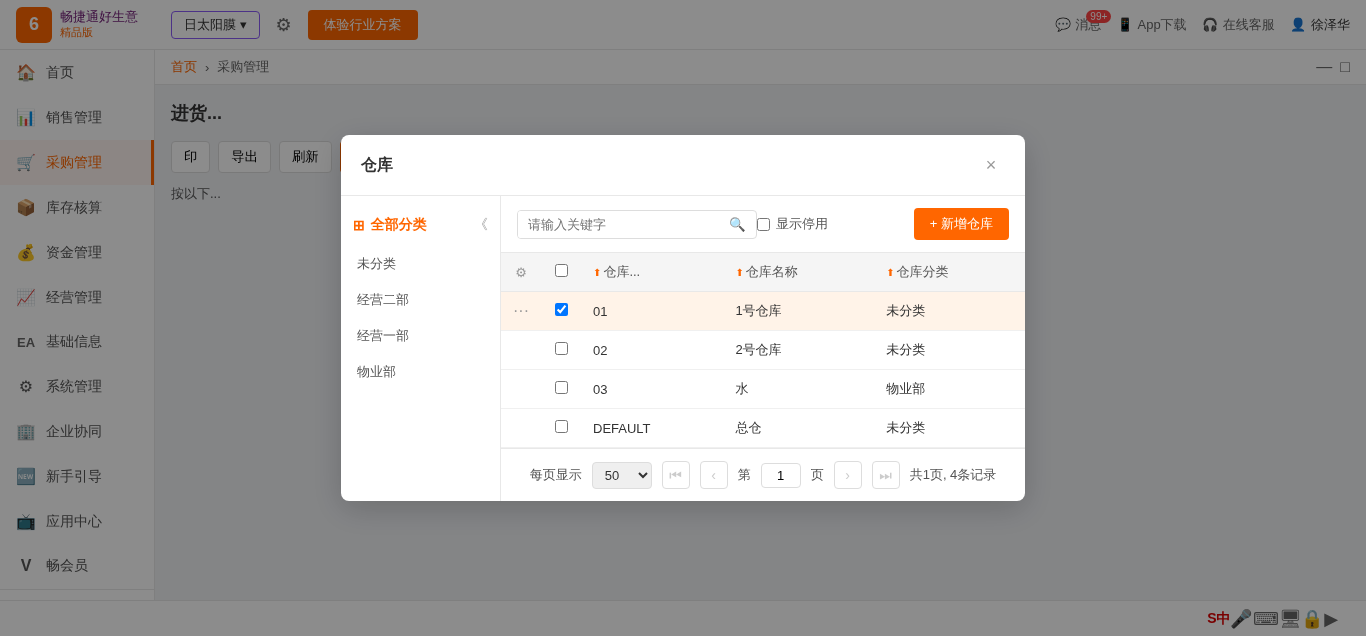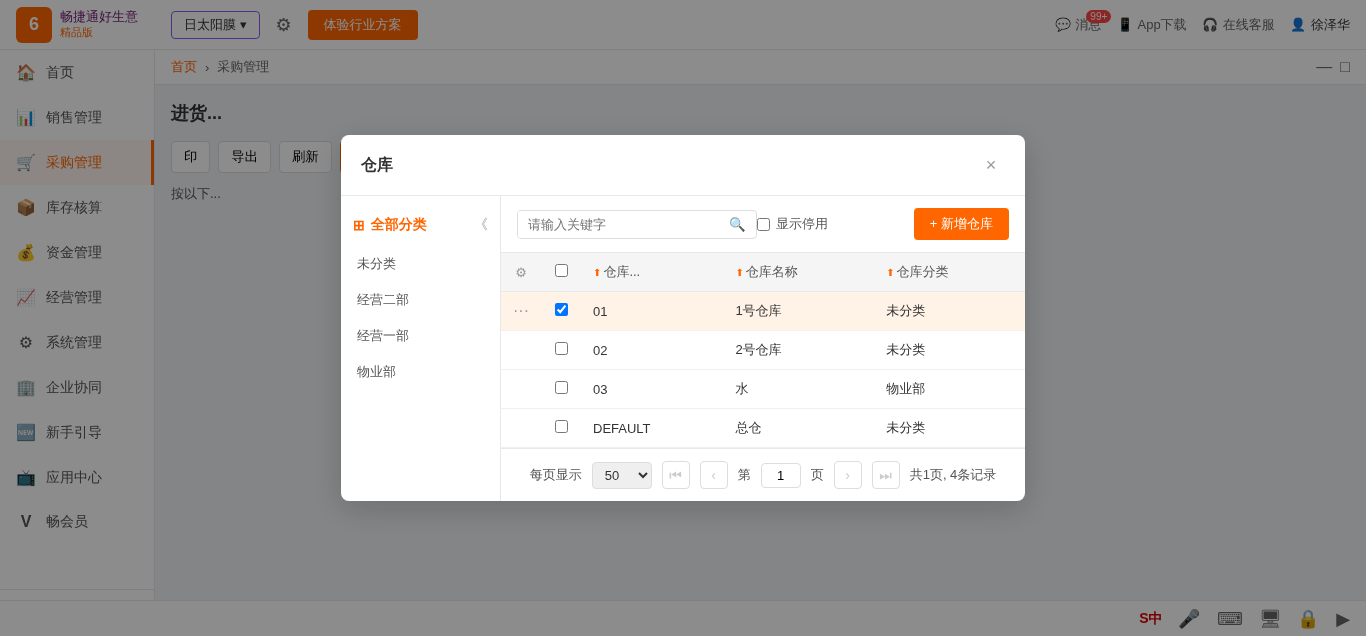--- a/index.html
+++ b/index.html
@@ -202,21 +202,21 @@
     .confirm-btn {
       padding: 8px 24px; border: none; border-radius: 4px; background: #ff6600;
       color: #fff; cursor: pointer; font-size: 13px;
     }
     .dots-btn { color: #999; cursor: pointer; font-size: 16px; }
 
     
     .bottom-bar {
       position: fixed; bottom: 0; right: 0; left: 0;
       height: 36px; background: #fff; border-top: 1px solid #e8e8e8;
-      display: flex; align-items: center; justify-content: flex-end; padding: 0 16px; gap: 16px;
+      display: flex; align-items: center; justify-content: flex-end; padding: 0 28px; 
       z-index: 90;
     }
     .bottom-icon { font-size: 18px; cursor: pointer; color: #666; }
 
     .sort-icon { color: #ff6600; margin-right: 2px; font-size: 10px; }
   </style>
 </head>
 <body>
 
 <div class="top-header">
@@ -277,20 +277,24 @@
     <span class="sidebar-icon">📦</span>
     <span>库存核算</span>
   </div>
   <div class="sidebar-item">
     <span class="sidebar-icon">💰</span>
     <span>资金管理</span>
   </div>
   <div class="sidebar-item">
     <span class="sidebar-icon">📈</span>
     <span>经营管理</span>
+  </div>
+  <div class="sidebar-item">
+    <span class="sidebar-icon" style="font-size:13px;font-weight:bold;color:#666;">EA</span>
+    <span>基础信息</span>
   </div>
   <div class="sidebar-item">
     <span class="sidebar-icon">⚙</span>
     <span>系统管理</span>
   </div>
   <div class="sidebar-item">
     <span class="sidebar-icon">🏢</span>
     <span>企业协同</span>
   </div>
   <div class="sidebar-item">

